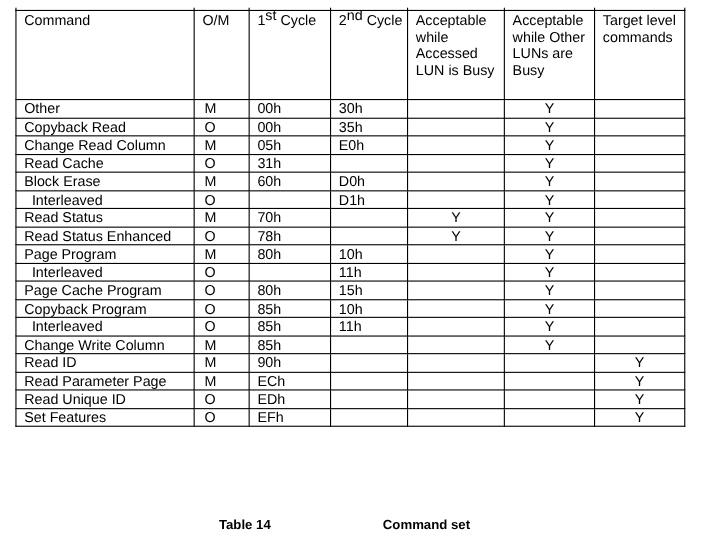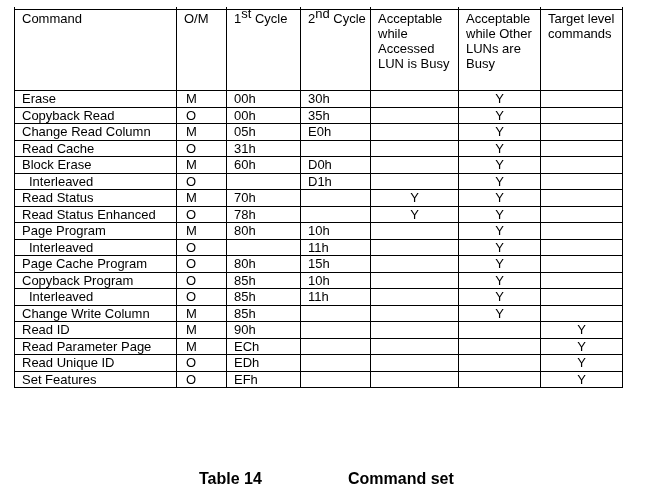--- a/index.html
+++ b/index.html
@@ -8,21 +8,21 @@
   .tick { position: absolute; top: 7px; width: 1px; height: 3px; background: #000; }
   table { position: absolute; left: 14px; top: 9px; border-collapse: collapse;
           table-layout: fixed; font-size: 13px; line-height: 15px; }
   td, th { border: 1px solid #000; padding: 0 0 0 7px; vertical-align: top;
            font-weight: normal; text-align: left; white-space: nowrap; overflow: hidden; }
   thead th { height: 79px; padding-top: 1px; white-space: normal; }
   tbody td { height: 15.5px; padding-top: 0; }
   td.c { text-align: center; padding-left: 0; }
   td.ind { padding-left: 14px; }
   sup { font-size: 13px; line-height: 0; vertical-align: 5px; }
-  .caption { position: absolute; top: 470px; font-weight: bold; font-size: 16px; }
+  .caption { position: absolute; top: 470px; font-weight: bold; font-size: 12px; }
 </style>
 </head>
 <body>
 
 <div class="tick" style="left:14px"></div>
 <div class="tick" style="left:176px"></div>
 <div class="tick" style="left:226px"></div>
 <div class="tick" style="left:300px"></div>
 <div class="tick" style="left:370px"></div>
 <div class="tick" style="left:458px"></div>
@@ -45,21 +45,21 @@
       <th>O/M</th>
       <th><span>1</span><sup>st</sup><span> Cycle</span></th>
       <th><span>2</span><sup>nd</sup><span> Cycle</span></th>
       <th style="padding-right:6px">Acceptable while Accessed LUN is Busy</th>
       <th style="padding-right:6px">Acceptable while Other LUNs are Busy</th>
       <th style="padding-right:6px">Target level commands</th>
     </tr>
   </thead>
   <tbody id="rows">
       <tr>
-        <td>Erase</td>
+        <td>Other</td>
         <td style="padding-left: 9px;">M</td>
         <td>00h</td>
         <td>30h</td>
         <td class="c"></td>
         <td class="c">Y</td>
         <td class="c"></td>
       </tr>
       <tr>
         <td>Copyback Read</td>
         <td style="padding-left: 9px;">O</td>

